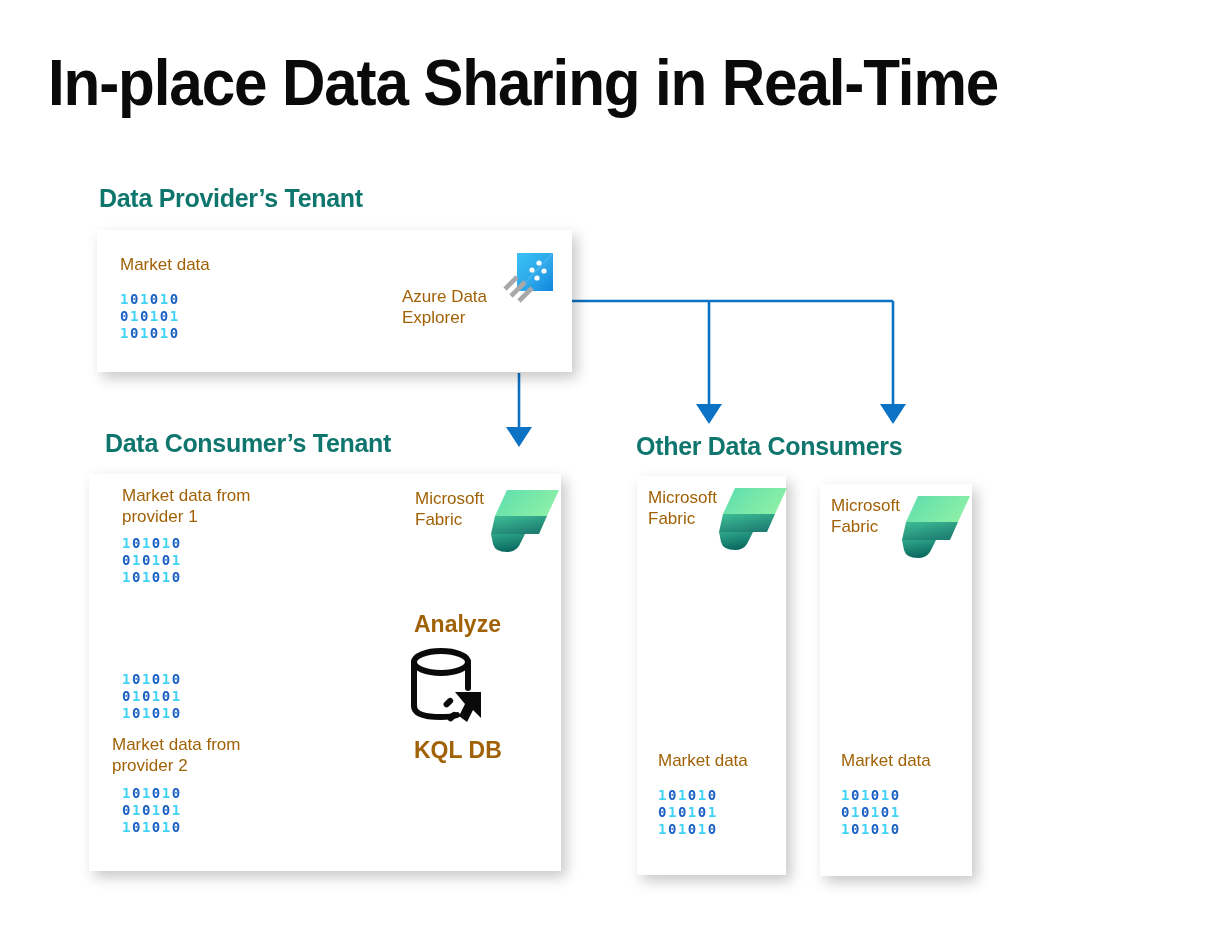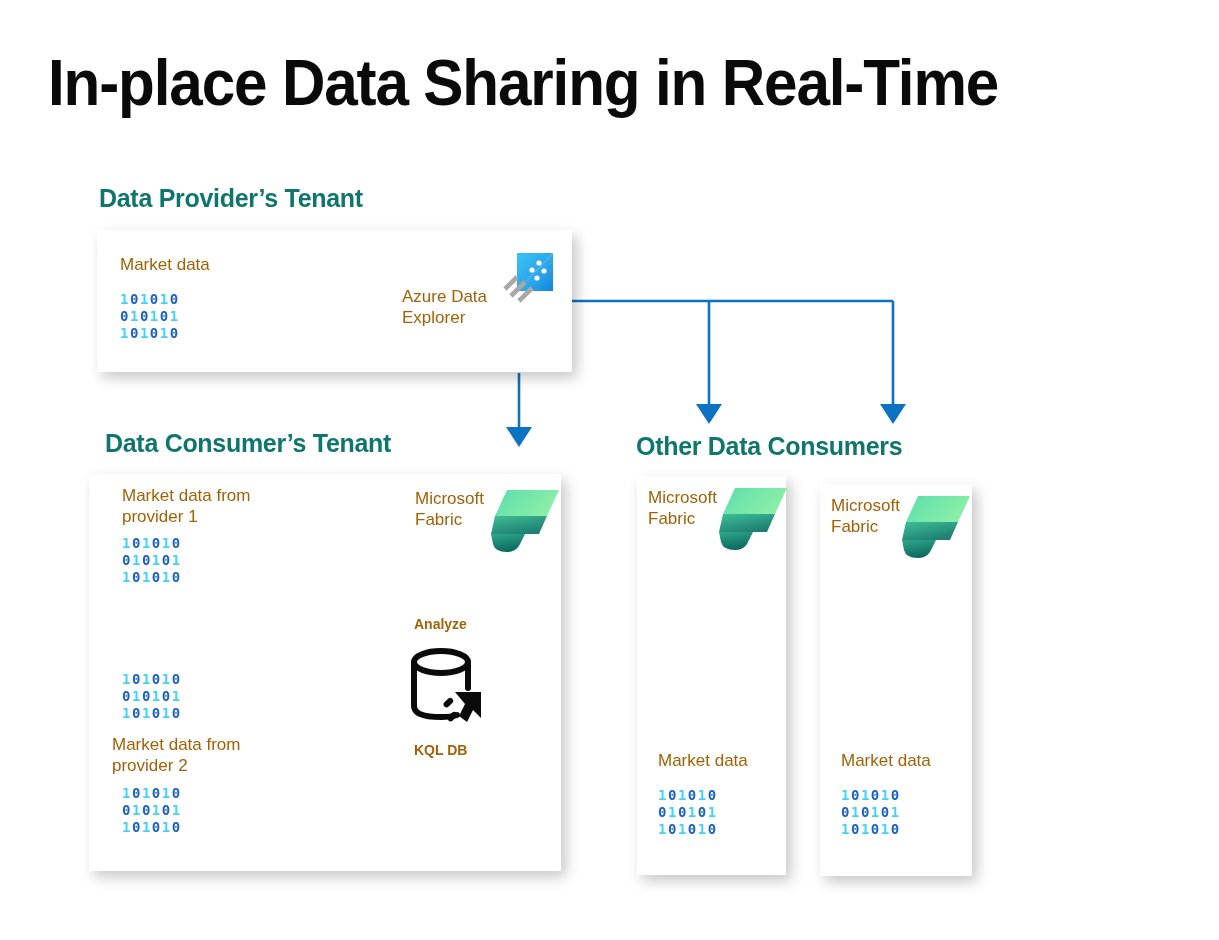--- a/index.html
+++ b/index.html
@@ -48,21 +48,21 @@
   #card-other-2{left:820px;top:484px;width:152px;height:392px;}
 
   
   .lbl{
     position:absolute;
     font-size:17px;
     line-height:21px;
     color:#a16207;
     white-space:pre-line;
   }
-  .lbl-bold{font-weight:700;font-size:14px;}
+  .lbl-bold{font-weight:700;font-size:23px;}
 
   
   .binary{
     position:absolute;
     font-family:"DejaVu Sans Mono", monospace;
     font-size:14px;
     font-weight:700;
     line-height:17px;
     letter-spacing:1.5px;
     white-space:pre;

